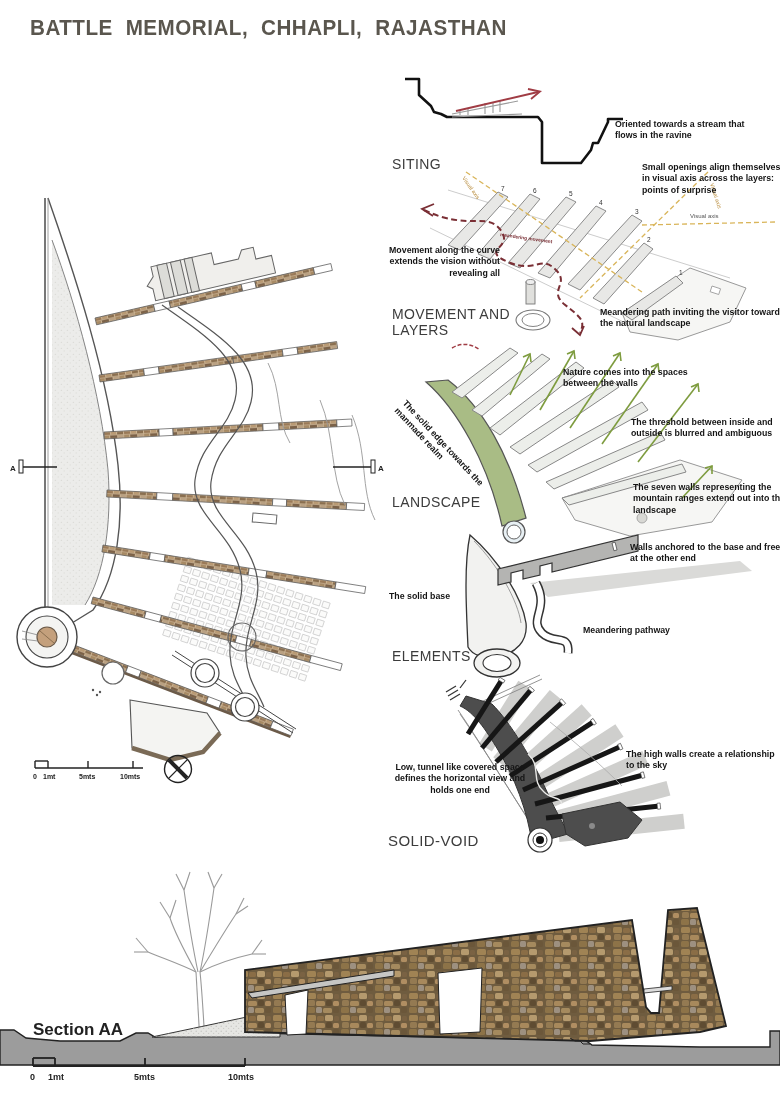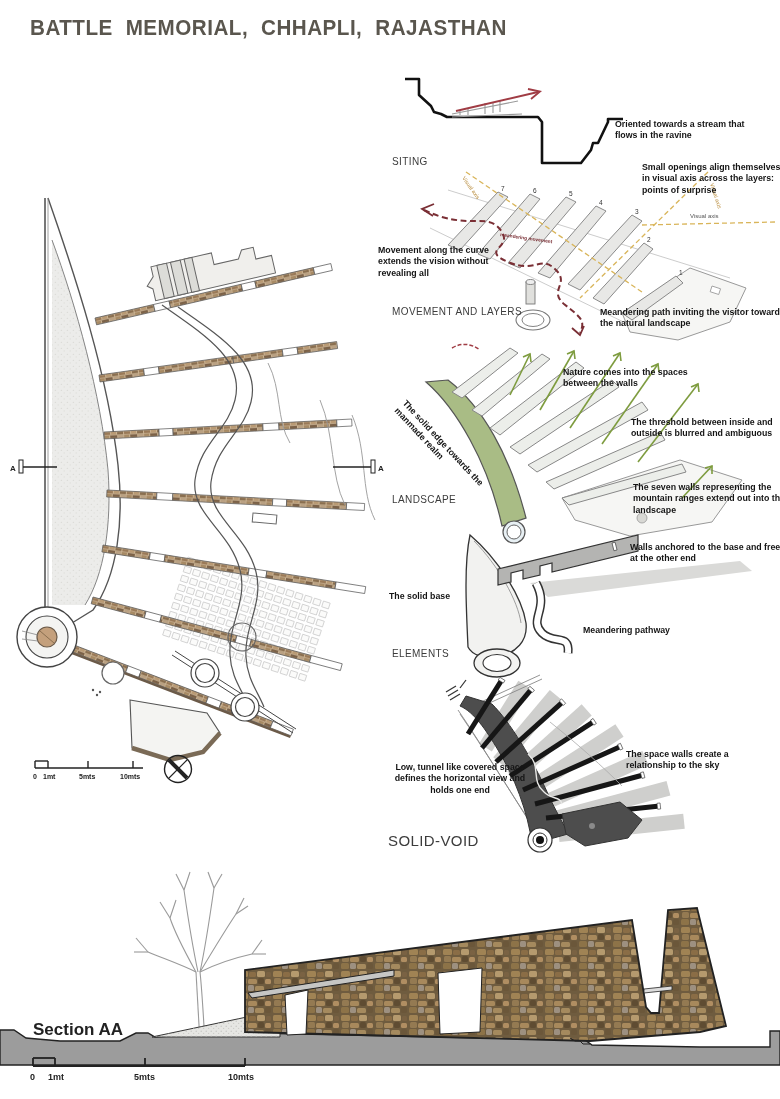--- a/index.html
+++ b/index.html
@@ -2,23 +2,23 @@
 <html><head>
 <meta charset="utf-8">
 <style>
   html,body{margin:0;padding:0;background:#e9e9e9;}
   #board{position:relative;width:780px;height:1099px;background:#ffffff;overflow:hidden;
          font-family:"Liberation Sans",sans-serif;}
   #title{position:absolute;left:30px;top:16px;font-size:21.5px;font-weight:bold;
          color:#5a564e;letter-spacing:.5px;word-spacing:7px;transform:scaleX(.96);
          transform-origin:0 0;white-space:nowrap;}
   .ann{position:absolute;font-size:8.8px;line-height:1.28;font-weight:bold;color:#151515;}
-  .ann.right{text-align:left;}
+  .ann.right{text-align:right;}
   .ann.center{text-align:center;}
-  .lbl{position:absolute;font-size:10px;color:#3c3c3c;letter-spacing:.4px;}
+  .lbl{position:absolute;font-size:14px;color:#3c3c3c;letter-spacing:.4px;}
   .rot{transform-origin:0 0;}
   svg{position:absolute;overflow:visible;}
   svg text{font-family:"Liberation Sans",sans-serif;}
   #section-aa-label{position:absolute;font-size:17px;font-weight:bold;color:#222;}
 </style>
 </head>
 <body>
 
 <div id="board">
 
@@ -649,18 +649,18 @@
   <div class="ann rot" style="left:408px;top:398px;width:145px;transform:rotate(47deg)">The solid edge towards the manmade realm</div>
   <div class="lbl" style="left:392px;top:494px">LANDSCAPE</div>
   <div class="ann" style="left:633px;top:482px;width:152px">The seven walls representing the mountain ranges extend out into the landscape</div>
 
   <div class="ann" style="left:630px;top:542px;width:160px">Walls anchored to the base and free at the other end</div>
   <div class="ann" style="left:389px;top:591px;width:90px">The solid base</div>
   <div class="ann" style="left:583px;top:625px;width:130px">Meandering pathway</div>
   <div class="lbl" style="left:392px;top:648px">ELEMENTS</div>
 
   <div class="ann center" style="left:394px;top:762px;width:132px">Low, tunnel like covered space defines the horizontal view and holds one end</div>
-  <div class="ann" style="left:626px;top:749px;width:152px">The space walls create a relationship to the sky</div>
+  <div class="ann" style="left:626px;top:749px;width:152px">The high walls create a relationship to the sky</div>
   <div class="lbl" style="left:388px;top:832px;font-size:15px">SOLID-VOID</div>
 
   <div id="section-aa-label" style="left:33px;top:1020px">Section AA</div>
 
 </div>
 
 </body></html>

